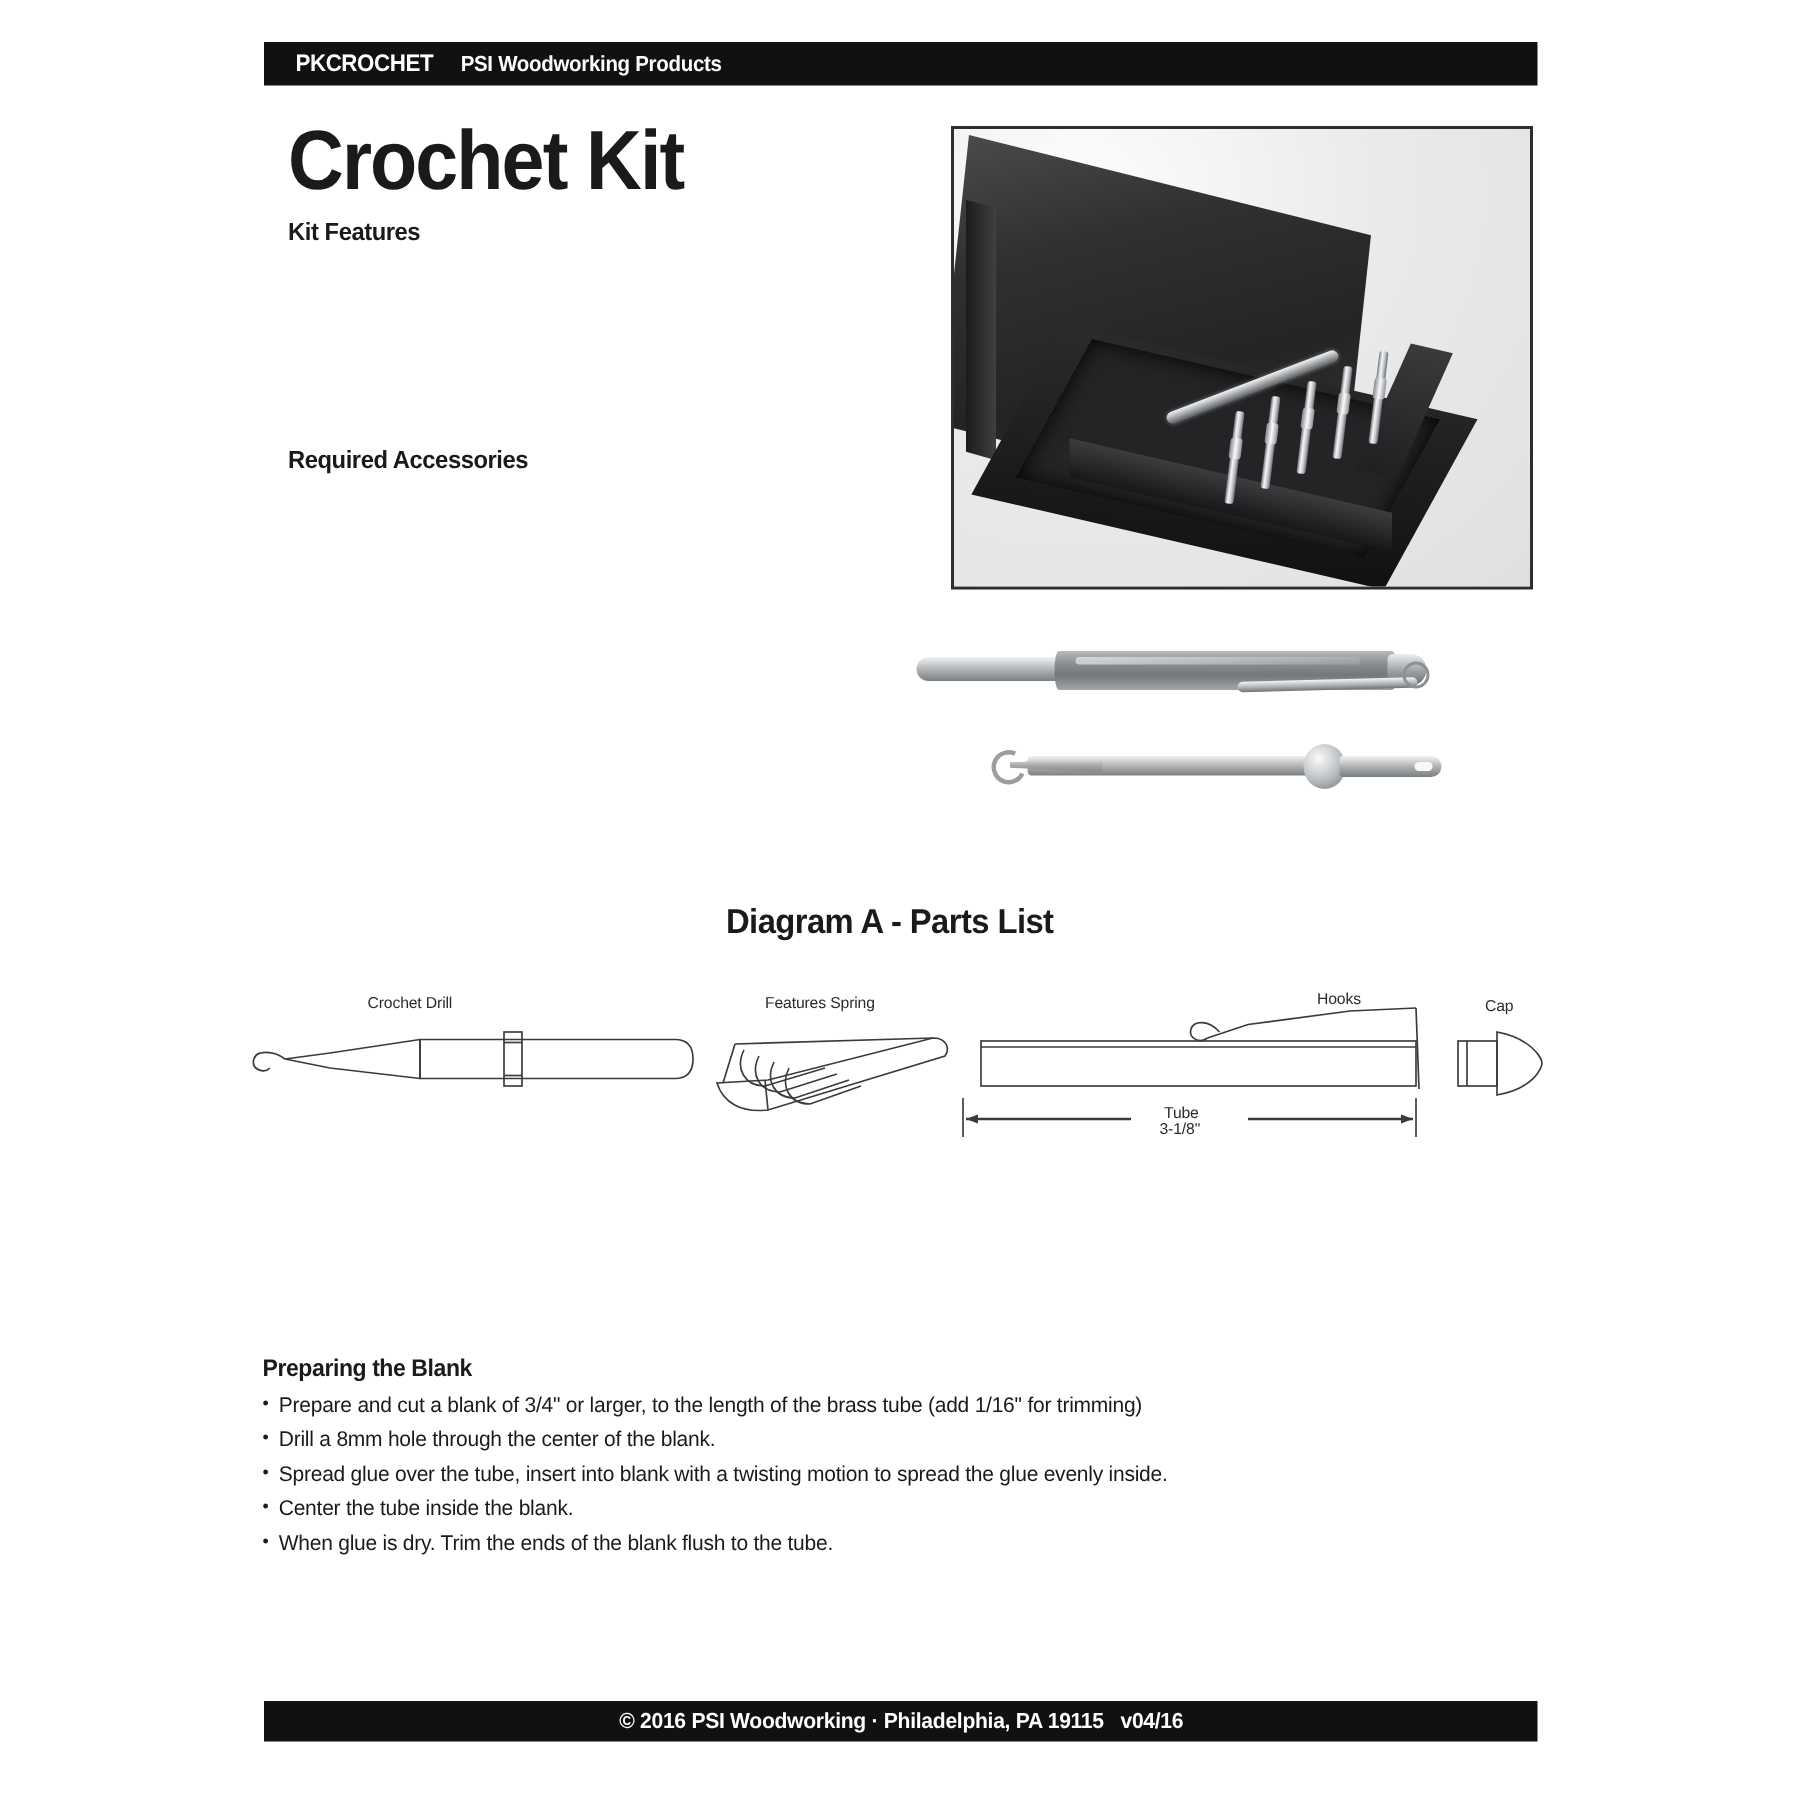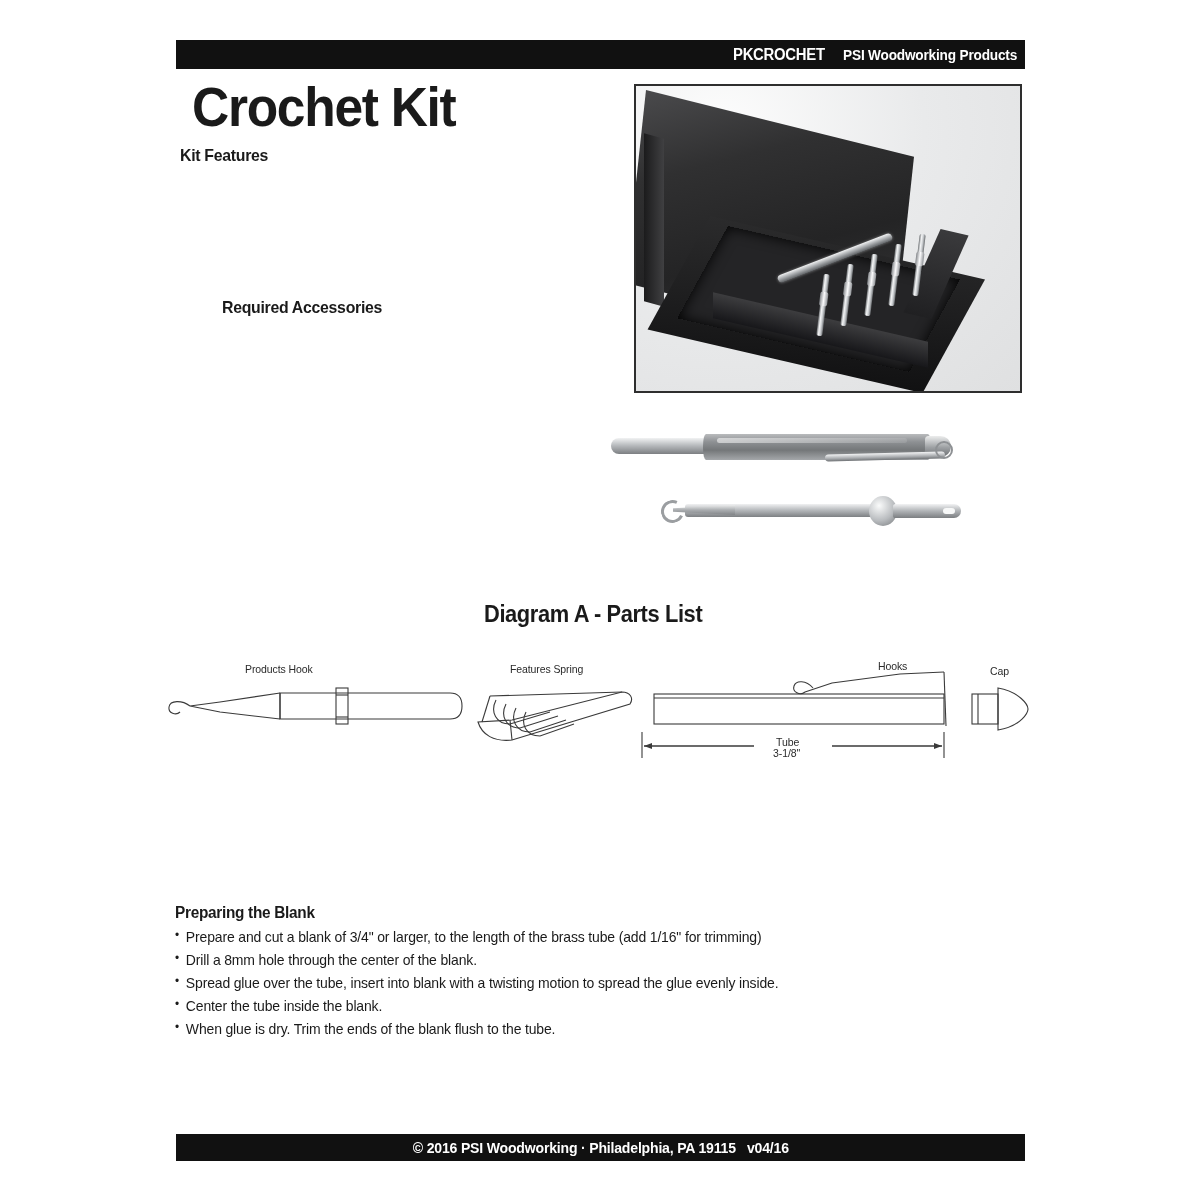--- a/index.html
+++ b/index.html
@@ -19,26 +19,26 @@
     position: absolute;
     left: 0; top: 0;
     width: 1200px;
     height: 1200px;
     background: #fff;
   }
 
   
   .header-bar {
     position: absolute;
-    left: 176px; top: 40px;
+    left: 176px; top: 28px;
     width: 849px; height: 29px;
     background: #111111;
     display: flex;
     align-items: center;
-    justify-content: flex-end;
+    justify-content: flex-start;
     box-sizing: border-box;
     padding: 0 8px 0 21px;
   }
   .header-left {
     color: #ffffff;
     font-size: 16px;
     font-weight: bold;
     letter-spacing: -0.3px;
     transform: scaleX(0.93);
     transform-origin: left center;
@@ -99,22 +99,22 @@
     content: "\2022";
     position: absolute;
     left: 0; top: -0.5px;
     font-size: 12px;
   }
   .bullet-list li.nobullet {
     padding-left: 19px;
   }
   .bullet-list li.nobullet::before { content: ""; }
 
-  #features-block { left: 180px; top: 146px; }
-  #accessories-block { left: 192px; top: 298px; margin-left: 30px; }
+  #features-block { left: 192px; top: 146px; }
+  #accessories-block { left: 192px; top: 298px; }
 
   
   .photo-frame {
     position: absolute;
     left: 634px; top: 84px;
     width: 388px; height: 309px;
     border: 2px solid #2e2e2e;
     box-sizing: border-box;
     background: #e8e9ea;
     overflow: hidden;
@@ -465,21 +465,21 @@
         <line x1="672" y1="96" x2="782" y2="96" stroke-width="1.6"></line>
         <path d="M 484 96 L 492 93 L 492 99 Z" fill="#3a3a3a" stroke="none"></path>
         <path d="M 782 96 L 774 93 L 774 99 Z" fill="#3a3a3a" stroke="none"></path>
 
         <rect x="812" y="44" width="26" height="30"></rect>
         <line x1="818" y1="44" x2="818" y2="74"></line>
         <path d="M 838 38 L 838 80 C 862 76 868 62 868 59 C 868 55 860 42 838 38 Z"></path>
       </g>
     </svg>
 
-    <span class="part-label" id="label-hook">Products Hook</span>
+    <span class="part-label" id="label-hook">Crochet Drill</span>
     <span class="part-label" id="label-spring">Features Spring</span>
     <span class="part-label" id="label-clip">Hooks</span>
     <span class="part-label" id="label-cap">Cap</span>
     <span class="part-label" id="label-tube">Tube</span>
     <span class="part-label" id="label-tubedim">3-1/8"</span>
   </div>
 
   <div class="block" id="prep-block">
     <div class="block-heading">Preparing the Blank</div>
     <ul class="bullet-list">

